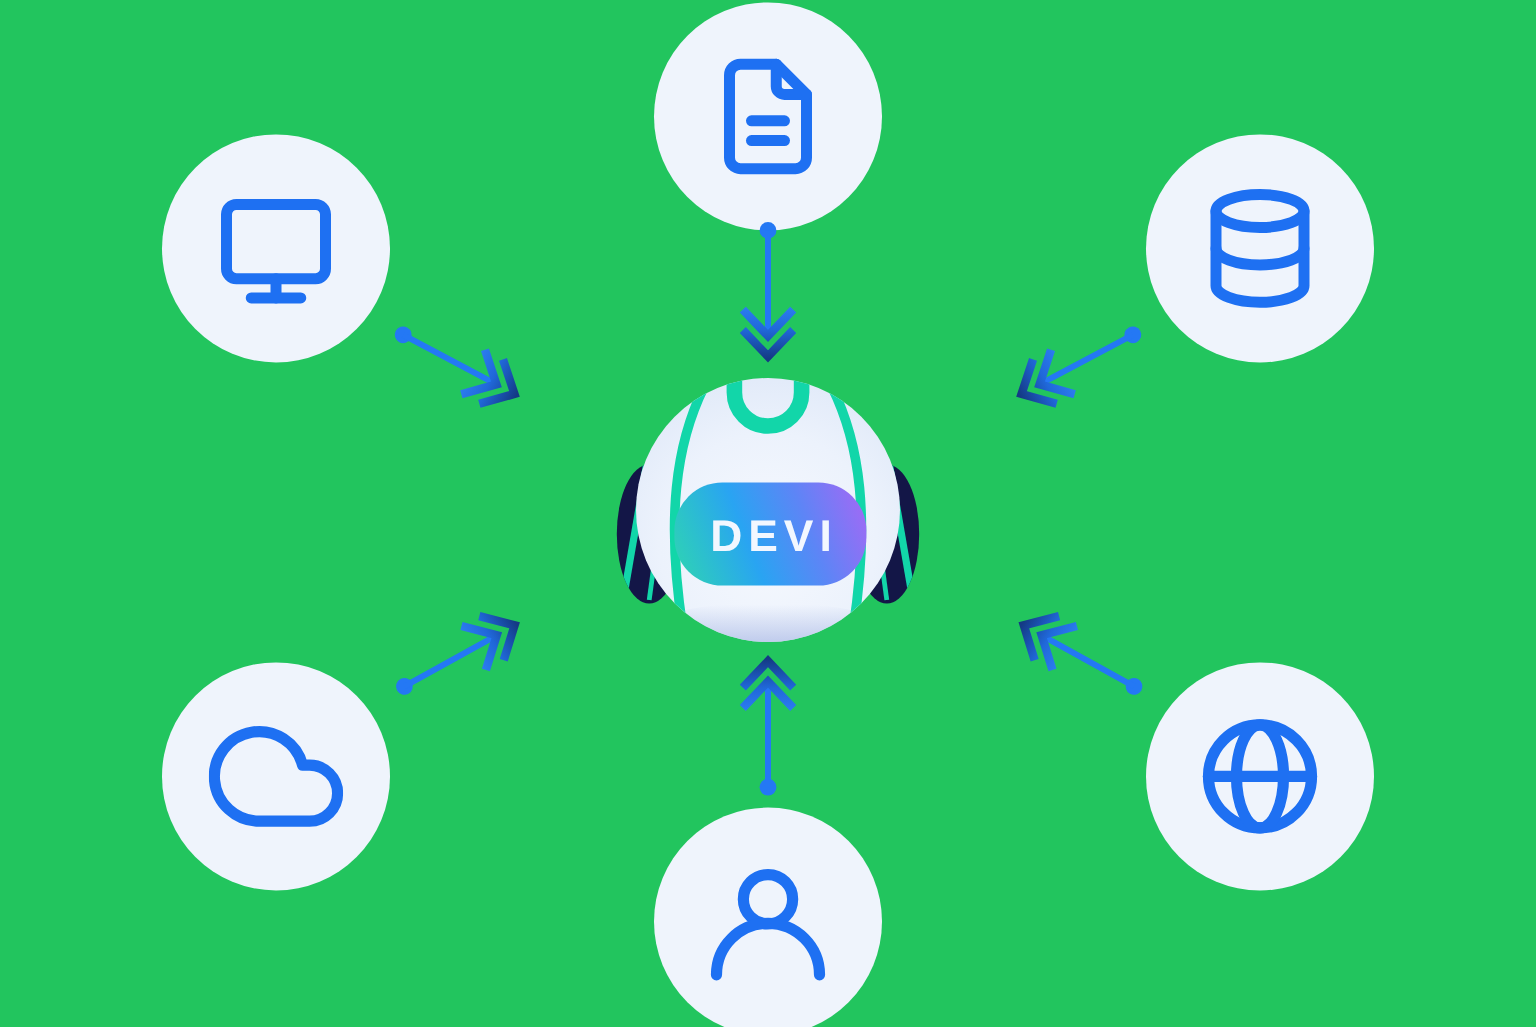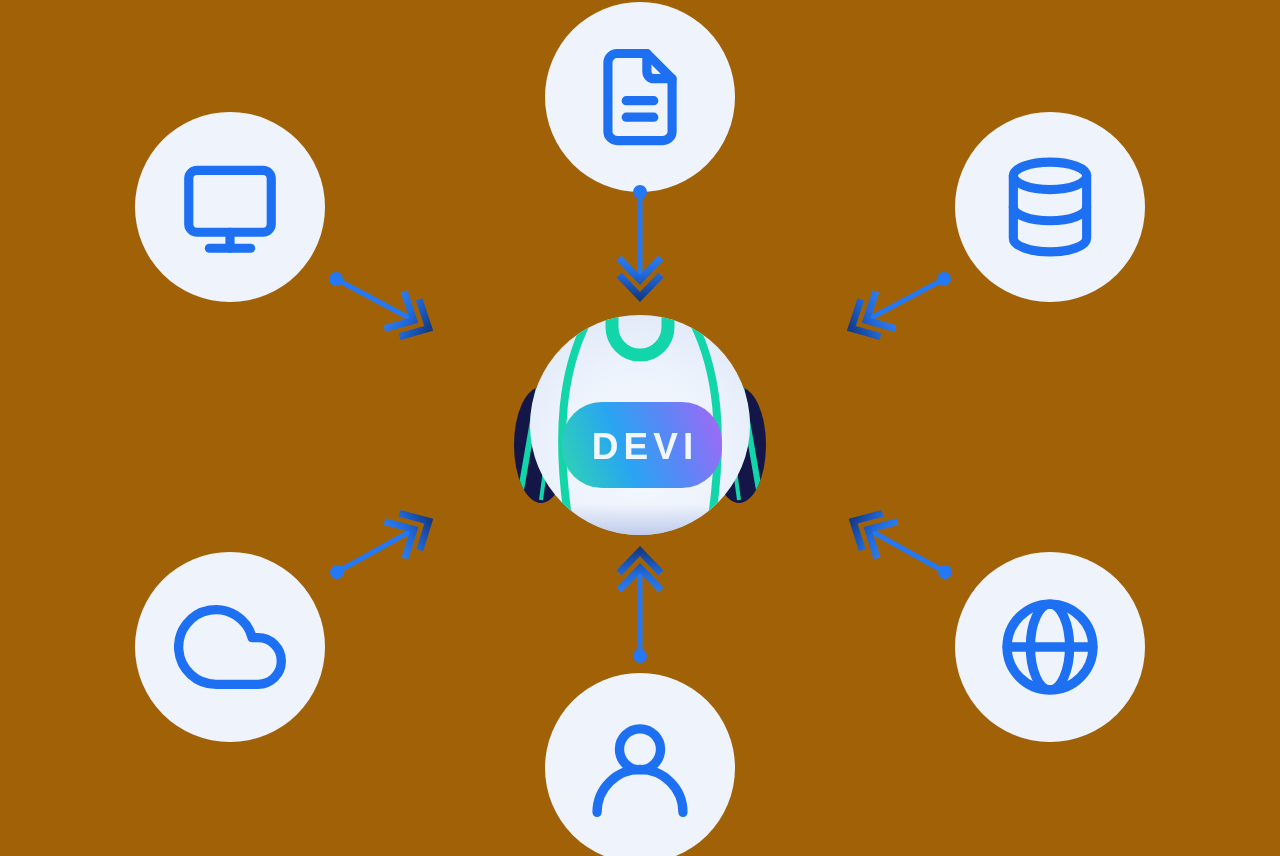--- a/index.html
+++ b/index.html
@@ -1,16 +1,16 @@
 <!DOCTYPE html>
 <html><head>
 <meta charset="utf-8">
 <style>
   html,body{margin:0;padding:0;background:#ffffff;font-family:"Liberation Sans",sans-serif;}
-  .canvas{position:relative;width:1280px;height:856px;background:#a16207;overflow:hidden;margin:0 auto;}
+  .canvas{position:relative;width:1280px;height:856px;background:#22c55e;overflow:hidden;margin:0 auto;}
   .bubble{position:absolute;width:190px;height:190px;border-radius:50%;background:#eff4fc;
           display:flex;align-items:center;justify-content:center;}
   .bubble svg{display:block;}
   .icon-stroke{stroke:#1e70f2;stroke-width:2;fill:none;stroke-linecap:round;stroke-linejoin:round;}
   .arrows{position:absolute;left:0;top:0;width:1280px;height:856px;pointer-events:none;}
   .robot{position:absolute;left:505px;top:312px;width:270px;height:238px;}
   .devi-text{font-family:"Liberation Sans",sans-serif;font-weight:bold;font-size:37px;
              letter-spacing:5px;fill:#f2f7ff;}
 </style>
 </head>

